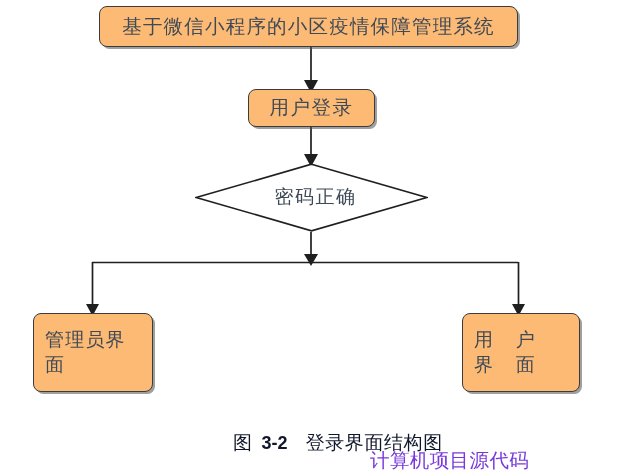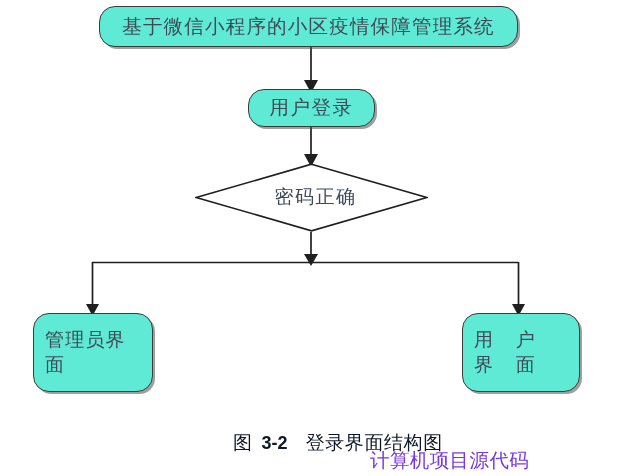--- a/index.html
+++ b/index.html
@@ -20,23 +20,23 @@
     left: 0;
     top: 0;
     width: 619px;
     height: 476px;
   }
 
   
   .node {
     position: absolute;
     box-sizing: border-box;
-    background: #5eead4;
+    background: #fdba74;
     border: 1.6px solid #3b3b3b;
-    border-radius: 16px;
+    border-radius: 8px;
     box-shadow: 2.5px 2.5px 0 -0.5px rgba(80,80,80,0.55);
     display: flex;
     align-items: center;
     color: #3f4a57;
     font-size: 19px;
     line-height: 1.32;
     letter-spacing: 0.5px;
   }
 
   #title-node {

